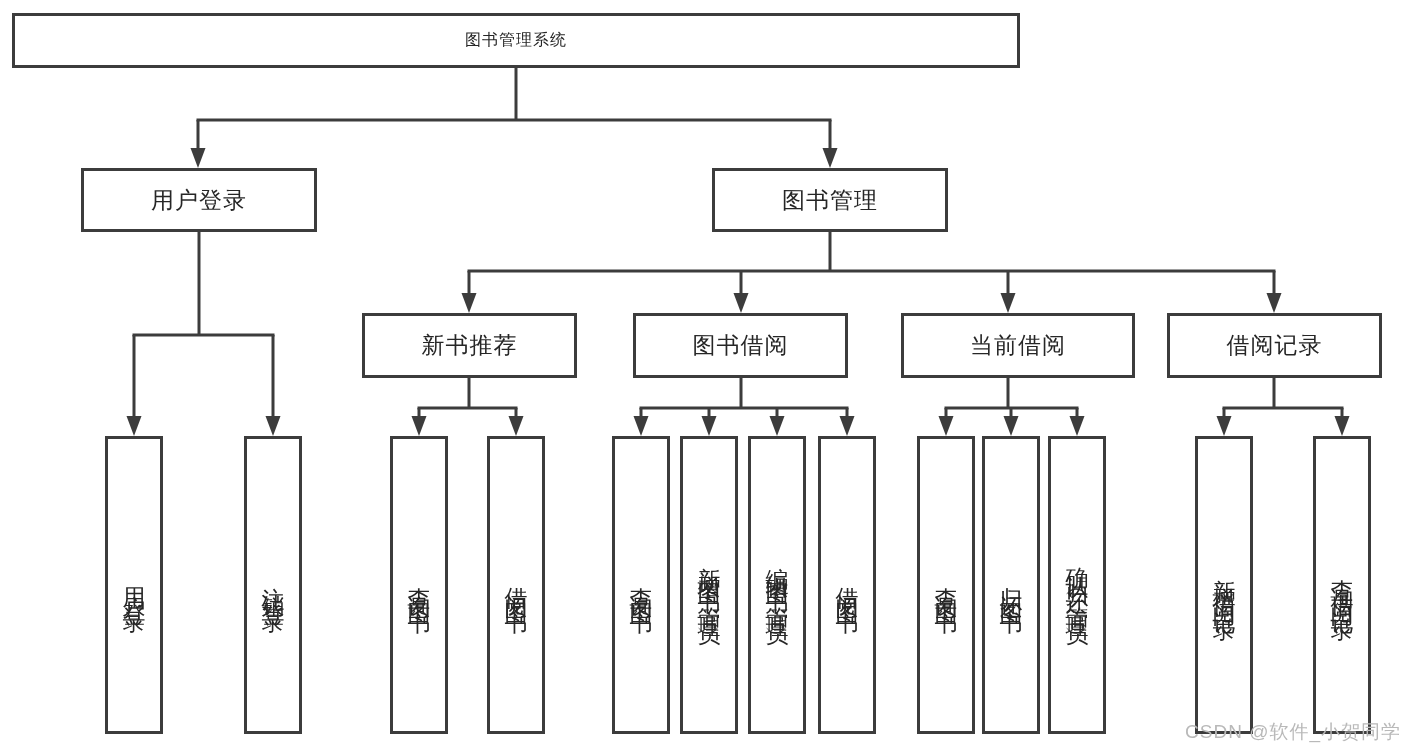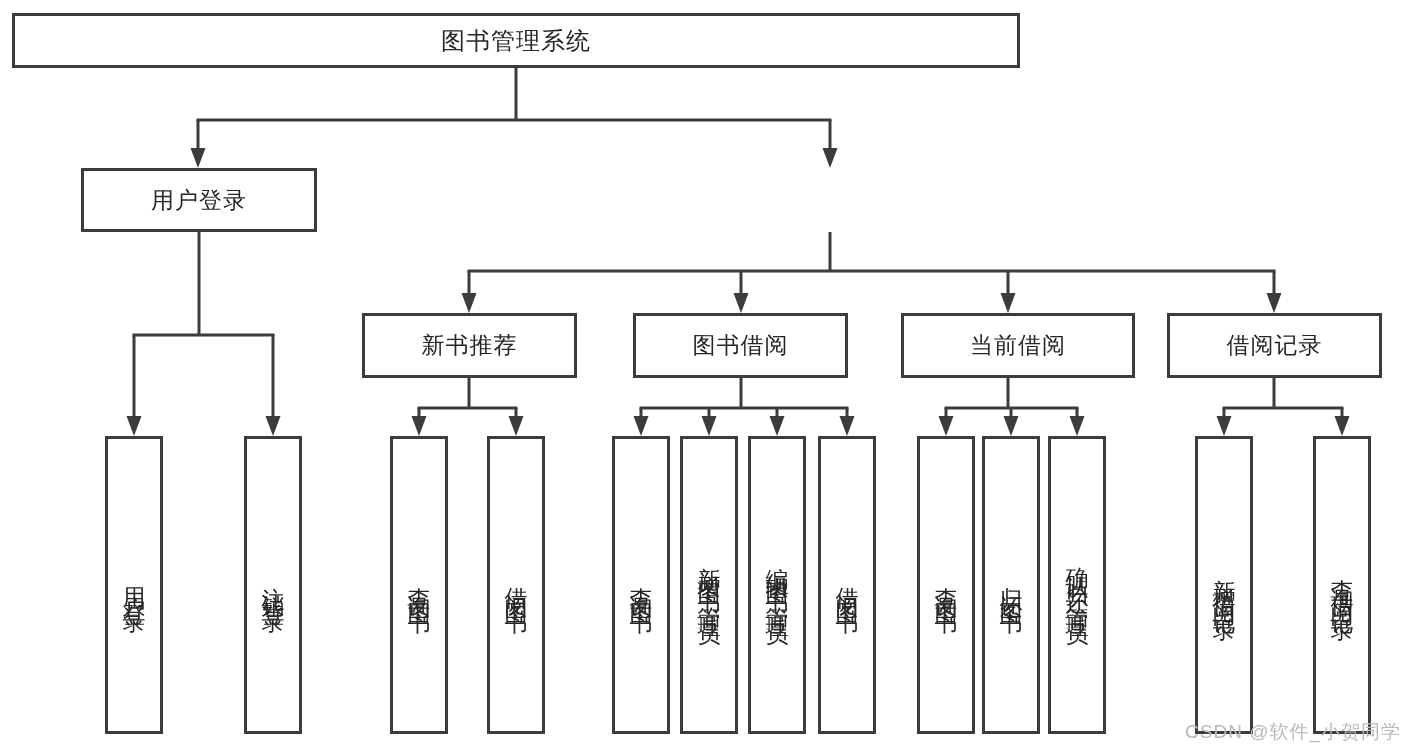--- a/index.html
+++ b/index.html
@@ -24,21 +24,21 @@
     position:absolute;
     box-sizing:border-box;
     border:3px solid var(--line);
     background:var(--background);
     display:flex;align-items:center;justify-content:center;
     z-index:1;
     font-size:23px;
     letter-spacing:1px;
     white-space:nowrap;
   }
-  .node.root{font-size:24px;}
+  .node.root{font-size:16px;}
   .leaf{
     position:absolute;
     top:436px;height:298px;width:58px;
     box-sizing:border-box;
     border:3px solid var(--line);
     background:var(--background);
     display:flex;align-items:center;justify-content:center;
     z-index:1;
   }
   .vtext{
@@ -106,20 +106,23 @@
     <polygon points="1334.5,416 1349.5,416 1342,436"></polygon>
   </svg>
 
   <div class="node root" style="left:12px;top:13px;width:1008px;height:55px">
     <span>图书管理系统</span>
   </div>
 
   <div class="node" style="left:81px;top:168px;width:236px;height:64px">
     <span>用户登录</span>
   </div>
+  <div class="node" style="left:712px;top:168px;width:236px;height:64px">
+    <span>图书管理</span>
+  </div>
 
   <div class="node" style="left:633px;top:313px;width:215px;height:65px">
     <span>图书借阅</span>
   </div>
   <div class="node" style="left:362px;top:313px;width:215px;height:65px">
     <span>新书推荐</span>
   </div>
   <div class="node" style="left:901px;top:313px;width:234px;height:65px">
     <span>当前借阅</span>
   </div>

